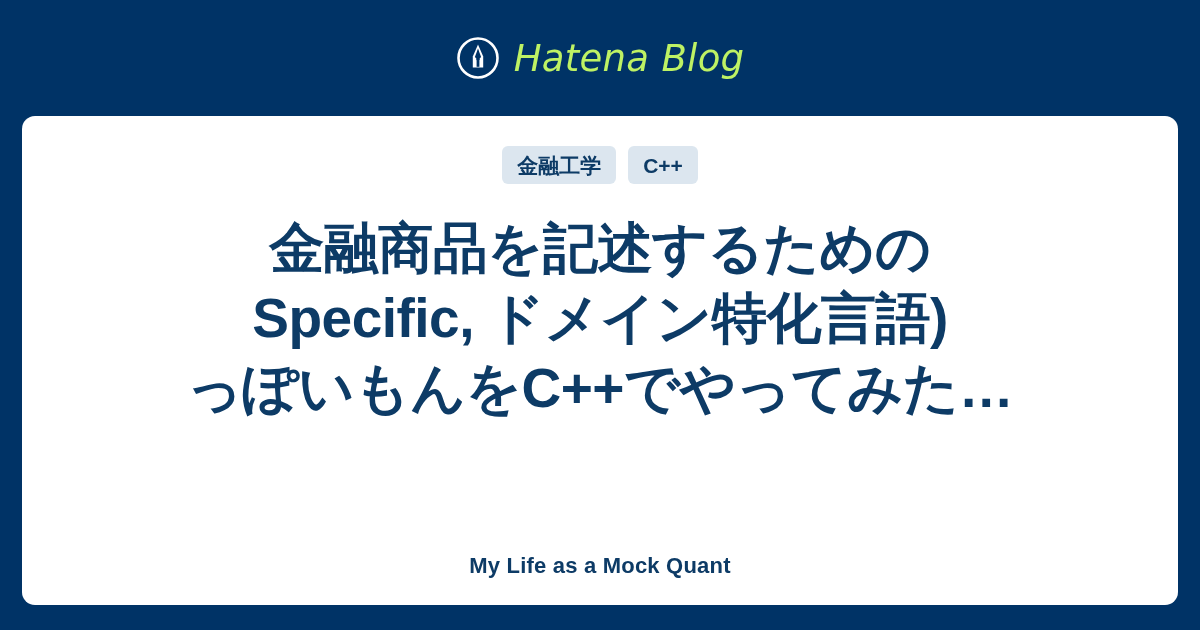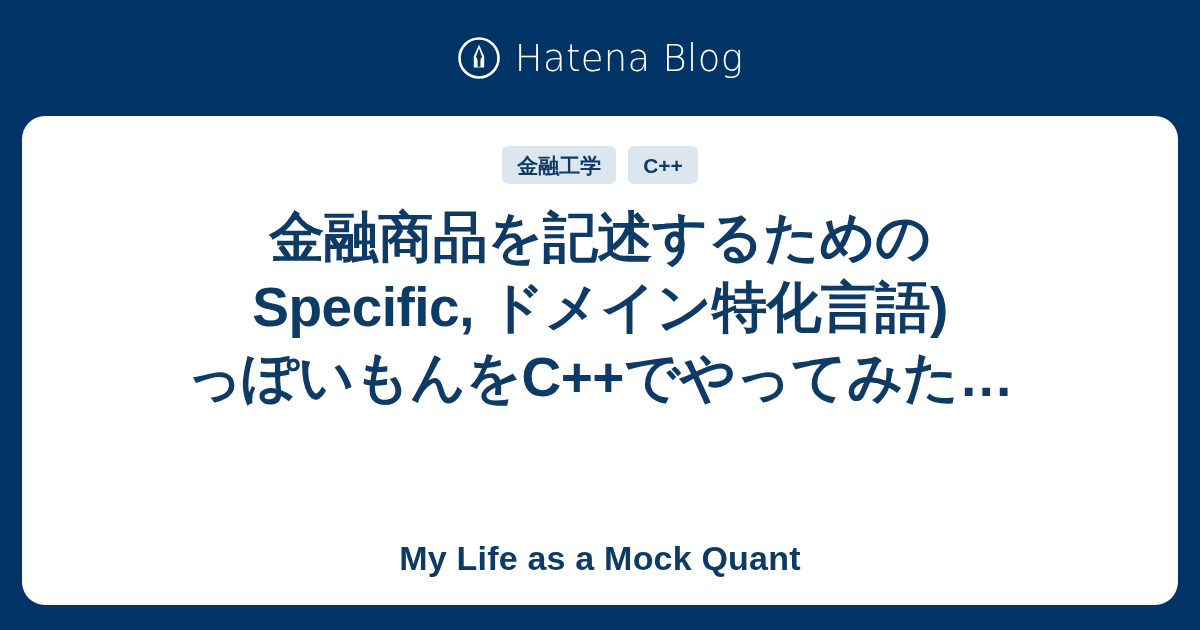--- a/index.html
+++ b/index.html
@@ -37,38 +37,39 @@
   }
 
   .brand-logo {
     width: 44px;
     height: 44px;
     flex: 0 0 auto;
     display: block;
   }
 
   .brand-name {
-    color: #ffffff;
+    color: #bef264;
     font-size: 37px;
     line-height: 1;
     font-weight: 300;
     letter-spacing: 0.3px;
     white-space: nowrap;
     font-family: "DejaVu Sans", "Liberation Sans", sans-serif;
+    font-style: italic;
   }
 
   
   .entry-card {
     position: absolute;
     left: 22px;
     top: 116px;
     width: 1156px;
     height: 489px;
     background: #ffffff;
-    border-radius: 23px;
+    border-radius: 13px;
     box-sizing: border-box;
     padding: 30px 40px 26px 40px;
     display: flex;
     flex-direction: column;
     align-items: center;
     overflow: hidden;
   }
 
   
   .tag-list {
@@ -99,41 +100,41 @@
 
   
   .entry-title {
     width: 100%;
     text-align: center;
     color: #0d3b66;
     font-weight: 700;
     font-size: 55px;
     line-height: 70px;
     letter-spacing: -0.5px;
-    margin: 4px;
+    margin: 15px;
     padding: 0;
     display: flex;
     flex-direction: column;
     align-items: center;
     justify-content: flex-start;
     max-height: 280px;
     overflow: hidden;
   }
 
   .title-line {
     display: block;
     white-space: nowrap;
     max-width: 1080px;
   }
 
   
   .blog-name {
     margin-top: auto;
     color: #0d3b66;
-    font-size: 34px;
+    font-size: 22px;
     font-weight: 700;
     line-height: 1.2;
     letter-spacing: 0.2px;
     text-align: center;
     white-space: nowrap;
   }
 </style>
 </head>
 <body>
 

